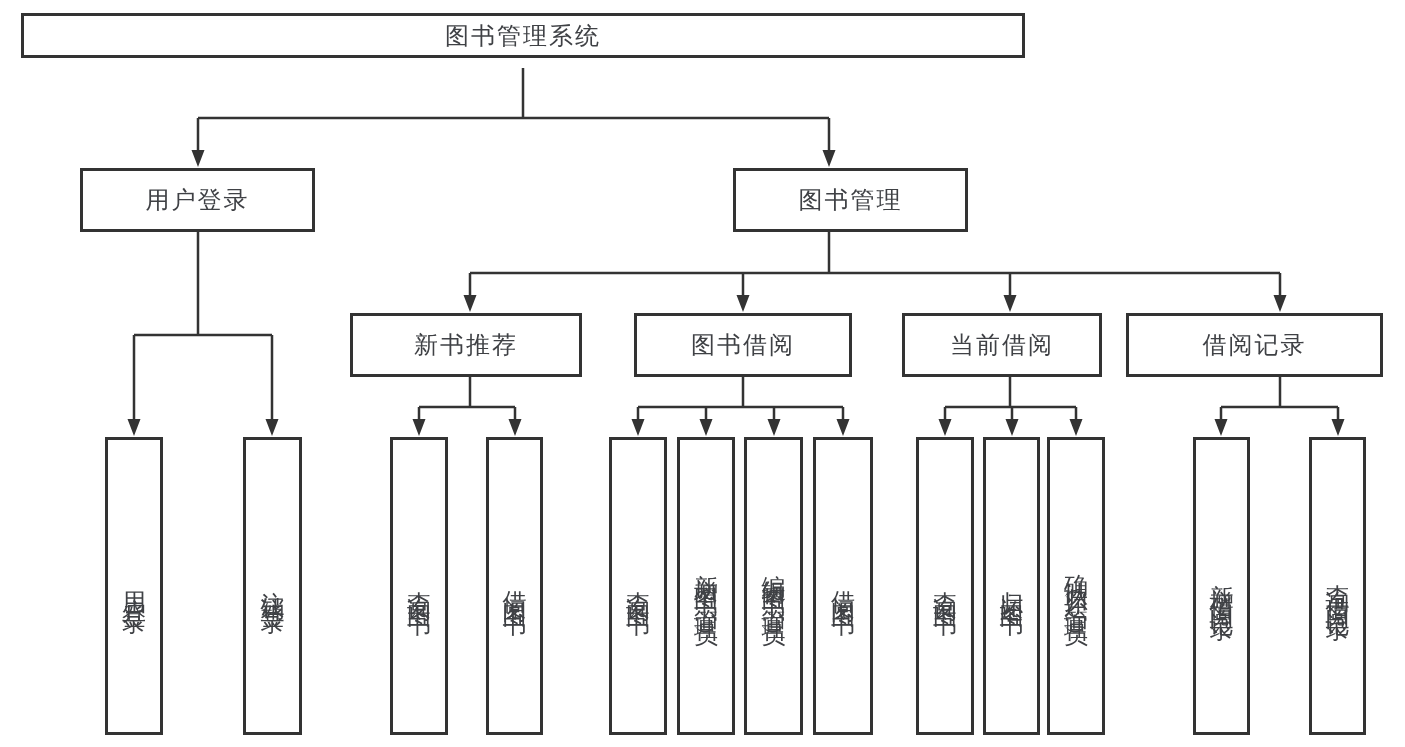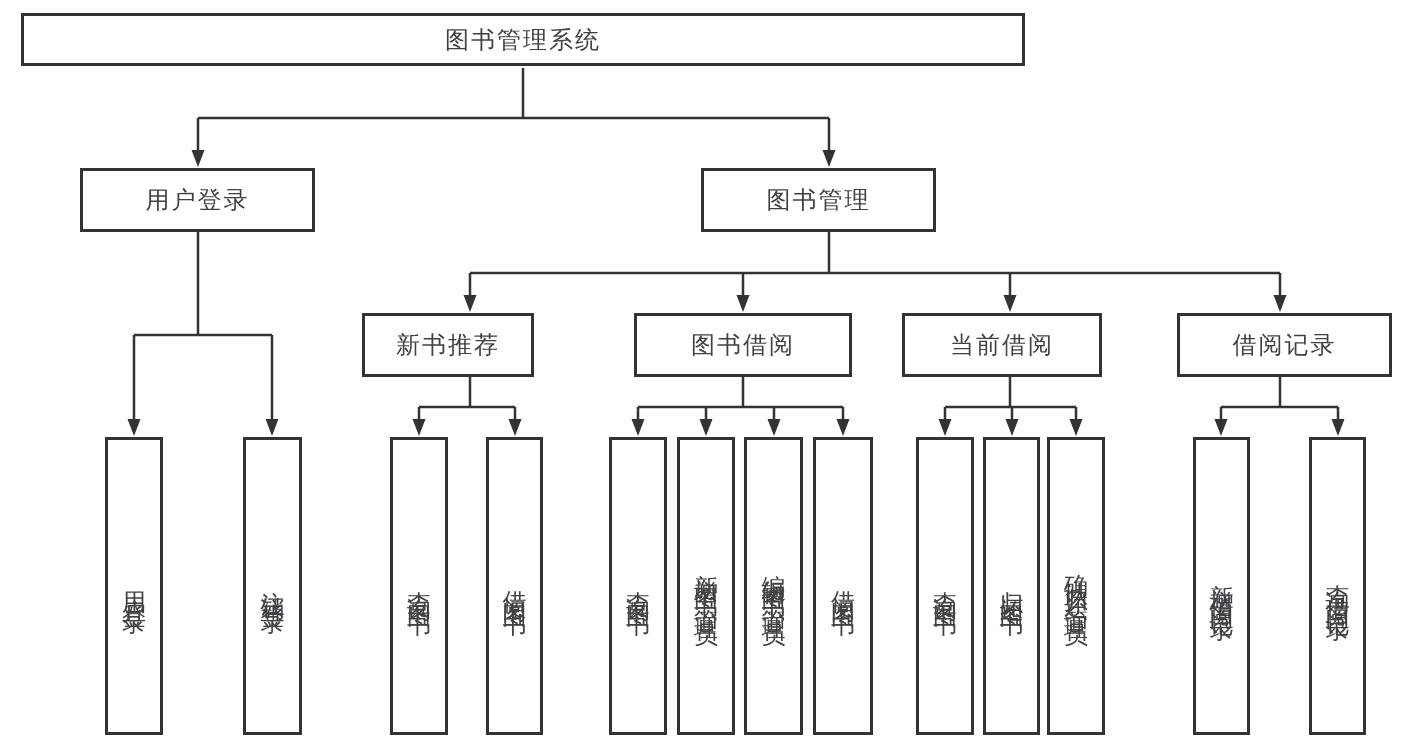--- a/index.html
+++ b/index.html
@@ -35,21 +35,21 @@
     font-size: 24px;
     line-height: 1;
     letter-spacing: 2px;
     text-align: center;
     white-space: nowrap;
   }
   .root {
     left: 21px;
     top: 13px;
     width: 1004px;
-    height: 53px;
+    height: 45px;
   }
   .node {
     top: 168px;
     height: 64px;
   }
   .node3 {
     top: 313px;
     height: 64px;
   }
   .leaf {
@@ -112,26 +112,26 @@
       M938.5 419 L951.5 419 L945 436 Z
       M1005.5 419 L1018.5 419 L1012 436 Z
       M1069.5 419 L1082.5 419 L1076 436 Z
       M1214.5 419 L1227.5 419 L1221 436 Z
       M1331.5 419 L1344.5 419 L1338 436 Z"></path>
   </svg>
 
   <div class="box root">图书管理系统</div>
 
   <div class="box node" style="left:80px;width:235px">用户登录</div>
-  <div class="box node" style="left:701px;width:235px">图书管理</div>
+  <div class="box node" style="left:733px;width:235px">图书管理</div>
 
-  <div class="box node3" style="left:362px;width:172px">新书推荐</div>
+  <div class="box node3" style="left:350px;width:232px">新书推荐</div>
   <div class="box node3" style="left:634px;width:218px">图书借阅</div>
   <div class="box node3" style="left:902px;width:200px">当前借阅</div>
-  <div class="box node3" style="left:1177px;width:215px">借阅记录</div>
+  <div class="box node3" style="left:1126px;width:257px">借阅记录</div>
 
   <div class="box leaf" style="left:105px;width:58px">用户登录</div>
   <div class="box leaf" style="left:243px;width:59px">注销登录</div>
 
   <div class="box leaf" style="left:390px;width:58px">查询图书</div>
   <div class="box leaf" style="left:486px;width:57px">借阅图书</div>
 
   <div class="box leaf" style="left:609px;width:58px">查询图书</div>
   <div class="box leaf" style="left:677px;width:58px">新增图书（管理员）</div>
   <div class="box leaf" style="left:744px;width:59px">编辑图书（管理员）</div>

